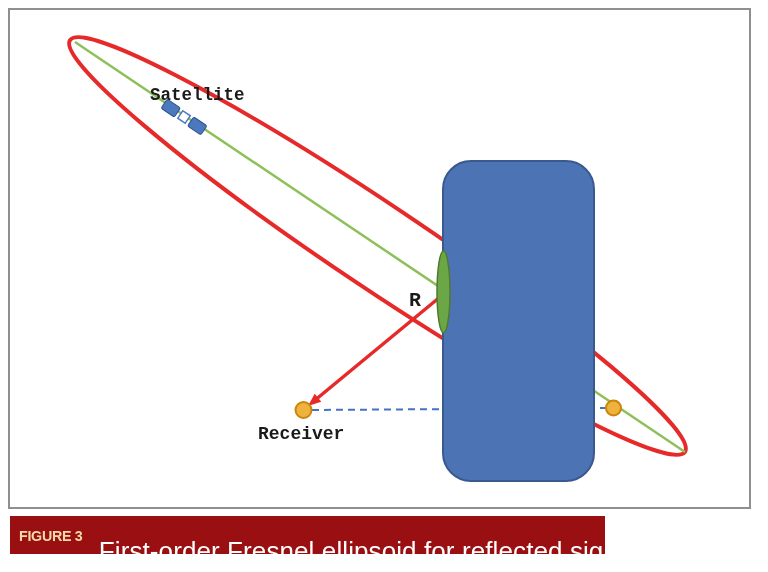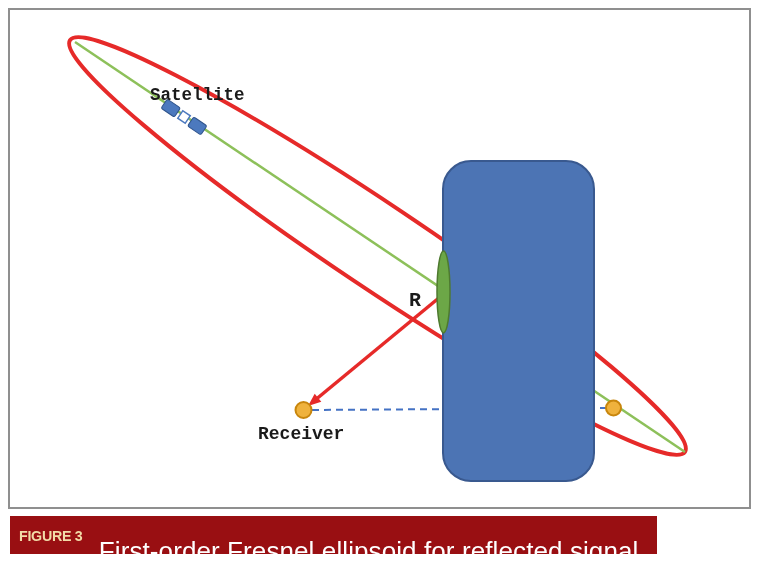--- a/index.html
+++ b/index.html
@@ -10,21 +10,21 @@
   .figure-frame{
     position:absolute;left:8px;top:8px;width:739px;height:497px;
     border:2px solid #8f8f8f;background:#ffffff;
   }
   .diagram-svg{position:absolute;left:0;top:0;}
   .diagram-label{
     font-family:"Liberation Mono","DejaVu Sans Mono",monospace;
     font-weight:bold;fill:#1a1a1a;
   }
   .caption-bar{
-    position:absolute;left:10px;top:516px;width:647px;height:38px;
+    position:absolute;left:10px;top:516px;width:595px;height:38px;
     background:#990f12;display:flex;align-items:center;padding:0 0 0 9px;
     box-sizing:border-box;gap:13px;
   }
   .caption-label{
     color:#f2dba8;font-weight:bold;font-size:15px;letter-spacing:-0.3px;
     transform:scaleX(0.95);transform-origin:left center;white-space:nowrap;
   }
   .caption-text{
     color:#ffffff;font-size:26px;font-weight:400;letter-spacing:0.1px;white-space:nowrap;margin-top:32px;
   }

